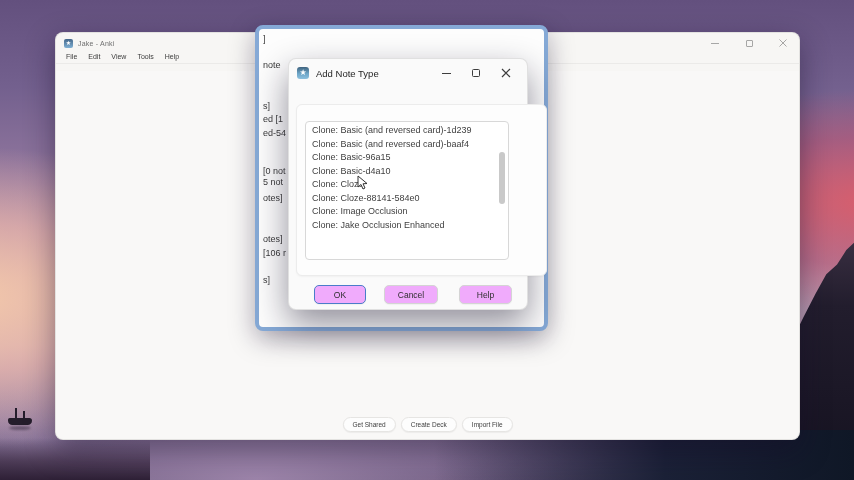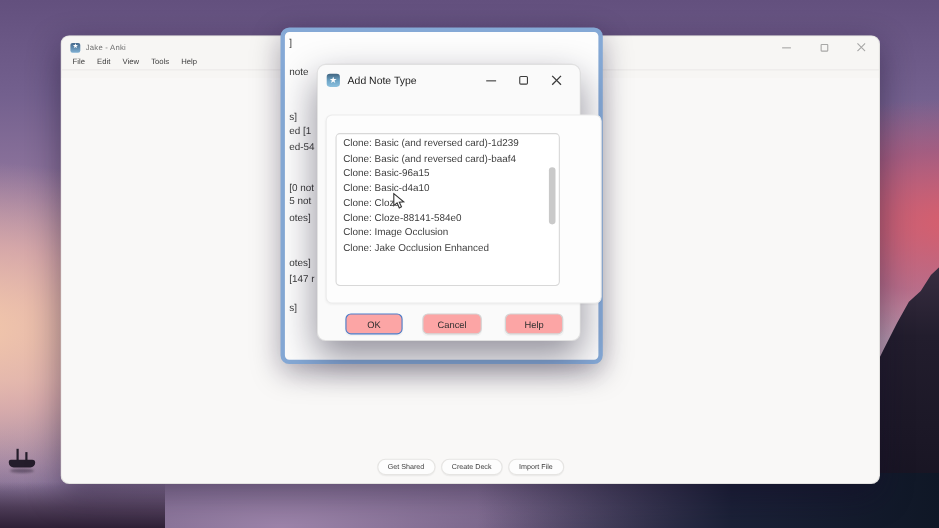--- a/index.html
+++ b/index.html
@@ -75,21 +75,21 @@
     background:#fdfdfd; border:1px solid #ececec; border-radius:6px;
     box-shadow:0 1px 2px rgba(0,0,0,0.04); }
   .listbox { position:absolute; left:8px; top:16px; width:204px; height:139px;
     background:#ffffff; border:1px solid #d8d8d8; border-radius:4px;
     padding:2px 0 0 6px; overflow:hidden; }
   .list-item { font-size:9px; color:#3f3f3f; line-height:13.5px; white-space:nowrap; }
   .scroll-thumb { position:absolute; right:3px; top:30px; width:6px; height:52px;
     background:#c9c9c9; border-radius:3px; }
   .dlg-buttons { position:absolute; left:0; right:0; top:226px; height:20px; }
   .dlg-btn { position:absolute; top:0; height:19px; font-family:"Liberation Sans",sans-serif;
-    font-size:8.5px; color:#2f2f2f; background:#fca5a5; border:1px solid #d4d4d4;
+    font-size:8.5px; color:#2f2f2f; background:#f0abfc; border:1px solid #d4d4d4;
     border-radius:5px; box-shadow:0 1px 1px rgba(0,0,0,0.04); }
   .btn-ok { left:25px; width:52px; border:1.5px solid #4a7cc9; }
   .btn-cancel { left:95px; width:54px; }
   .btn-help { left:170px; width:53px; }
 
   
   .cursor { position:absolute; left:357px; top:175px; width:12px; height:16px; }
 </style>
 </head>
 <body>
@@ -143,21 +143,21 @@
   <span class="frag f0">]</span>
   <span class="frag f1">note</span>
   <span class="frag f2">s]</span>
   <span class="frag f3">ed [1</span>
   <span class="frag f4">ed-54</span>
   <span class="frag f5">5 not</span>
   <span class="frag f6">[0 not</span>
   <span class="frag f7">[2 no</span>
   <span class="frag f8">otes]</span>
   <span class="frag f9">otes]</span>
-  <span class="frag f10">[147 r</span>
+  <span class="frag f10">[106 r</span>
   <span class="frag f11">s]</span>
 </div>
 
 <div class="dialog">
   <div class="dlg-titlebar">
     <div class="dlg-icon">★</div>
     <div class="dlg-title">Add Note Type</div>
     <div class="dlg-controls">
       <div class="dlg-ctrl">
           <div class="dglyph-min"></div>

